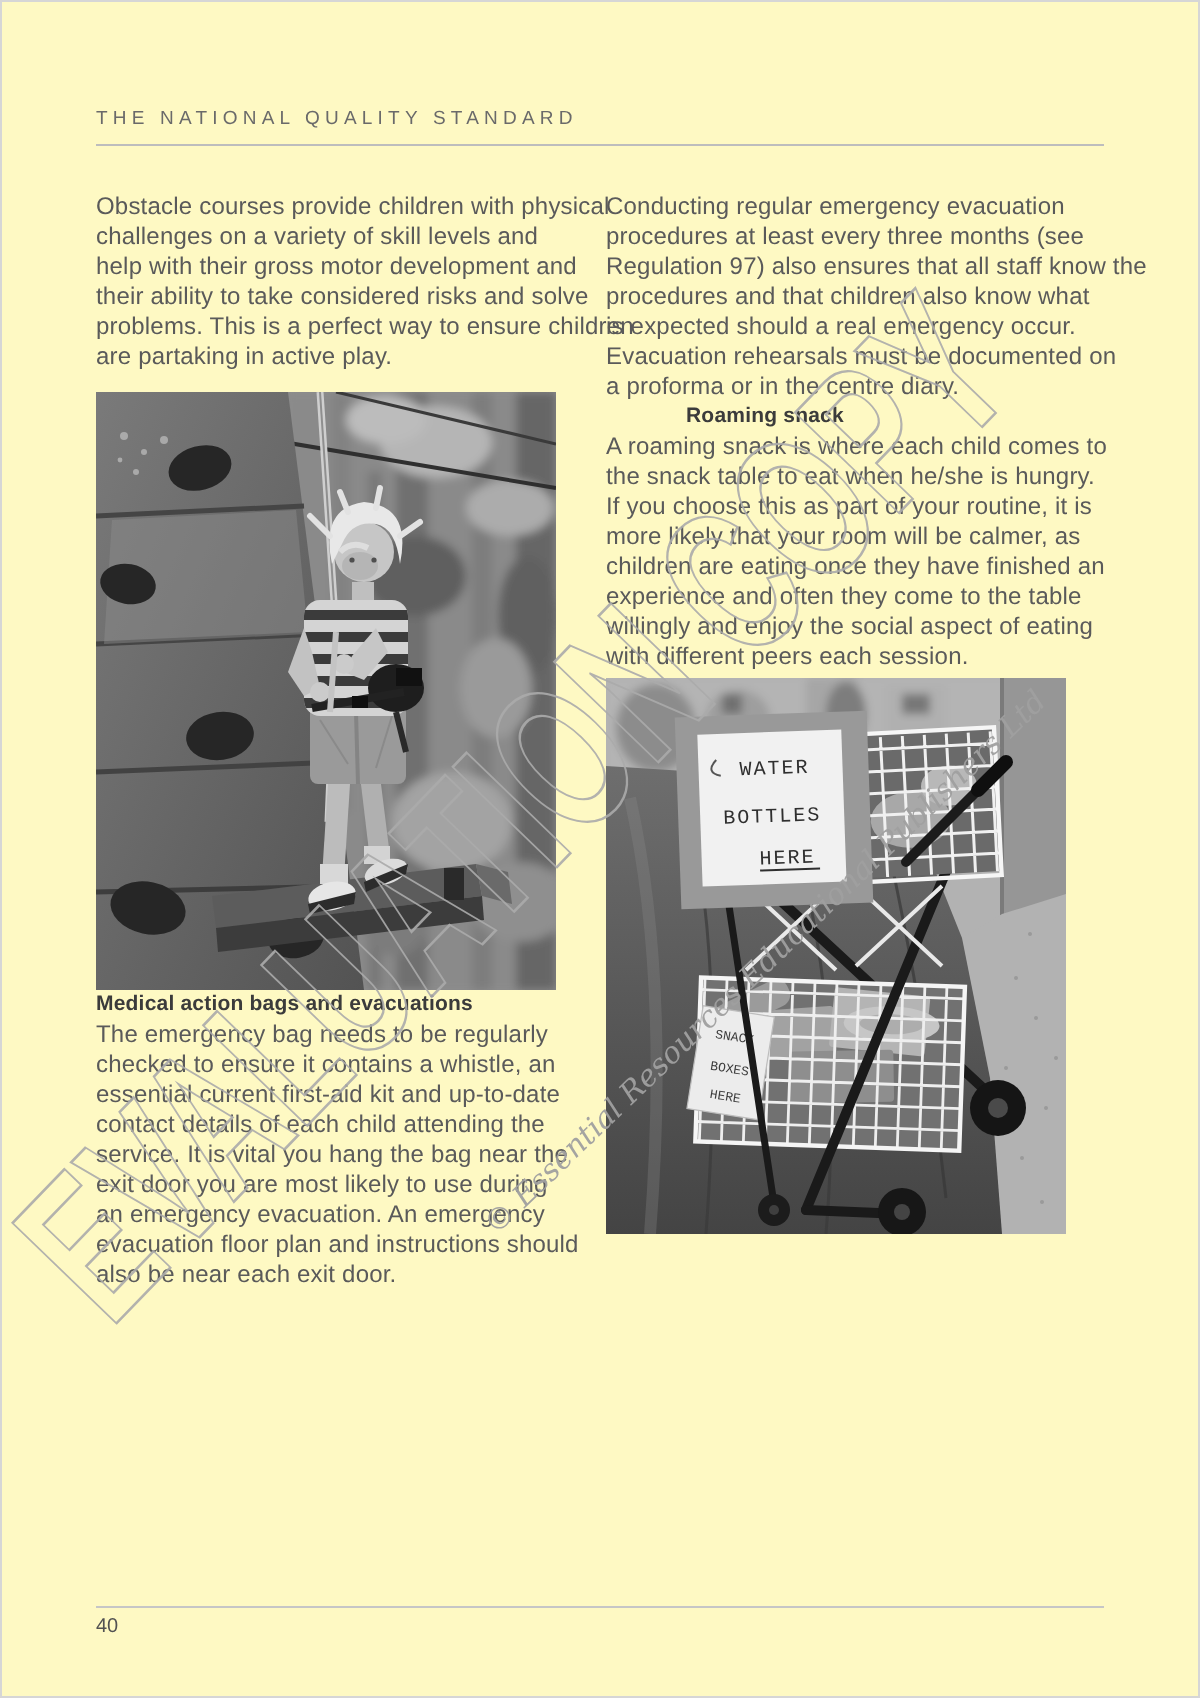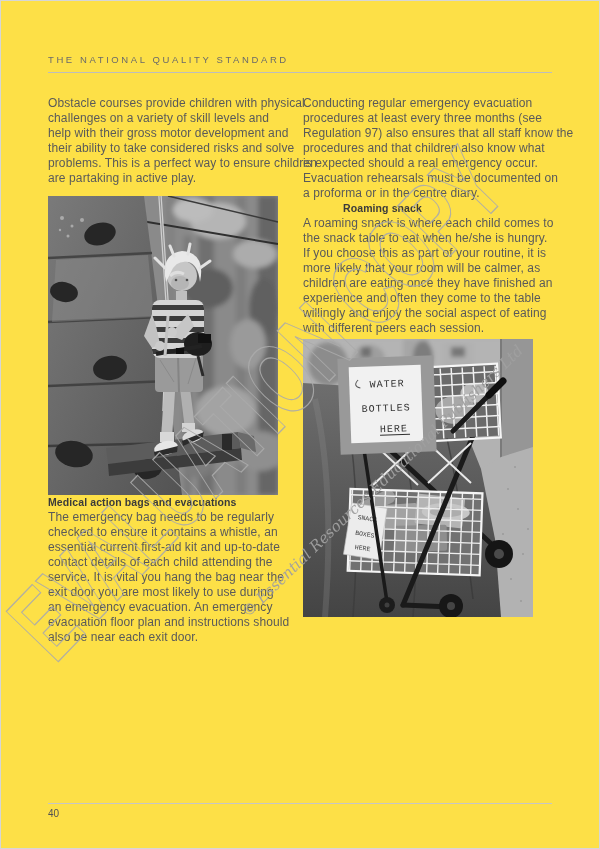--- a/index.html
+++ b/index.html
@@ -1,17 +1,17 @@
 <!DOCTYPE html>
 <html><head>
 <meta charset="utf-8">
 <style>
   html,body{margin:0;padding:0;background:#ffffff;}
   body{width:600px;height:849px;overflow:hidden;font-family:"Liberation Sans",sans-serif;}
-  .page{position:relative;width:600px;height:849px;background:#fde047;box-shadow:inset 0 0 0 1px #d6d6d6;}
+  .page{position:relative;width:600px;height:849px;background:#fef9c3;box-shadow:inset 0 0 0 1px #d6d6d6;}
 
   
   .header{position:absolute;left:48px;top:54px;width:504px;border-bottom:1px solid #bdbdbd;padding-bottom:7px;}
   .header-title{font-size:9.5px;letter-spacing:2.6px;color:#6a6a6a;text-transform:uppercase;}
 
   
   .col{position:absolute;top:96px;}
   .col-left{left:48px;width:243px;}
   .col-right{left:303px;width:250px;}
   .col h3{margin:0;font-size:10.5px;line-height:15px;font-weight:bold;color:#3b3b3b;letter-spacing:.1px;}

